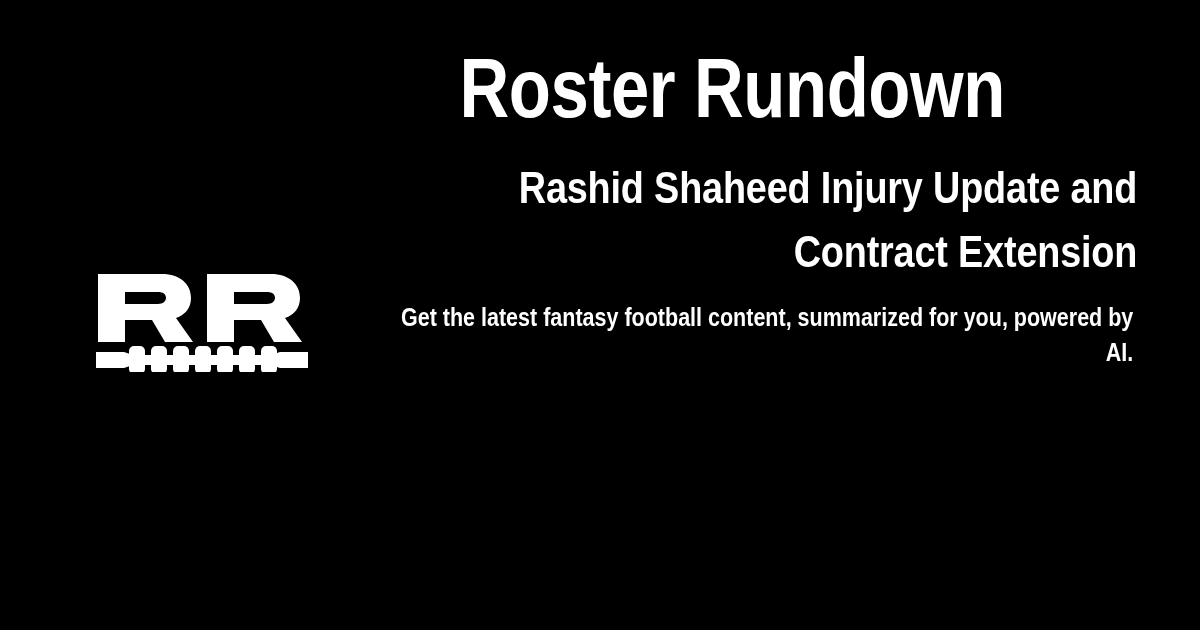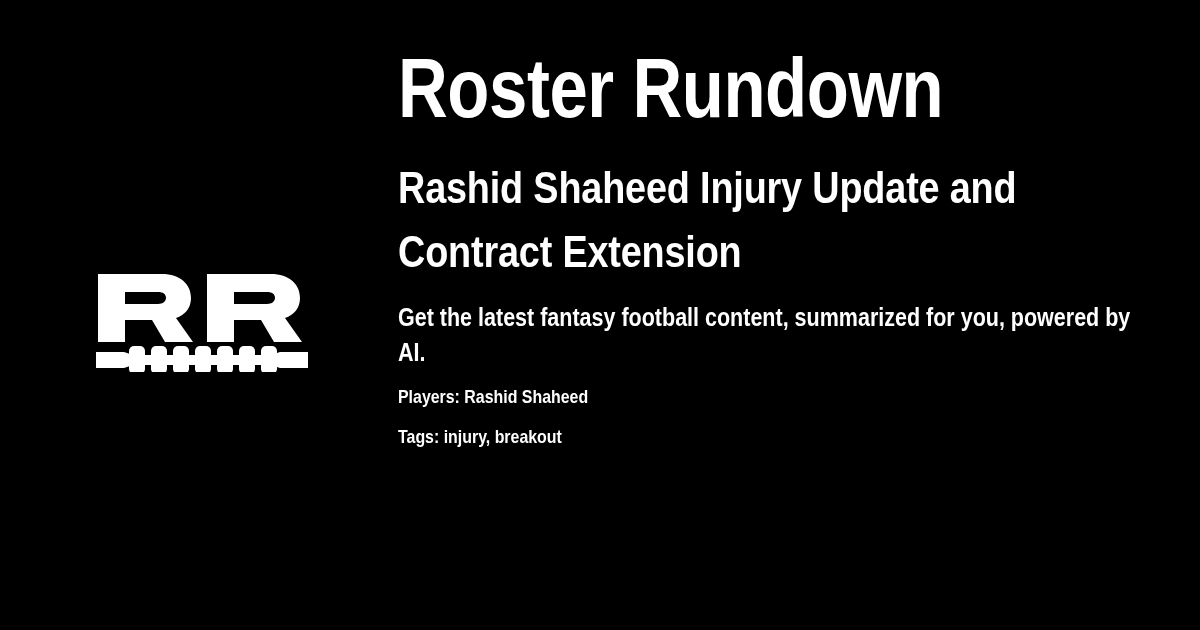--- a/index.html
+++ b/index.html
@@ -15,20 +15,21 @@
   }
 
   .og-card {
     position: relative;
     width: 1200px;
     height: 630px;
     background: #000000;
     display: flex;
     flex-direction: row;
     align-items: flex-start;
+    text-align: right;
   }
 
   
   .brand-col {
     position: absolute;
     left: 96px;
     top: 272px;
     width: 212px;
     display: flex;
     flex-direction: column;
@@ -134,19 +135,15 @@
   </div>
 
   <div class="content-col">
 
     <h1 class="site-title">Roster Rundown</h1>
 
     <h2 class="headline">Rashid Shaheed Injury Update and Contract Extension</h2>
 
     <p class="description">Get the latest fantasy football content, summarized for you, powered by AI.</p>
 
-    <div class="meta-list">
-      <div class="meta-line">Players: Rashid Shaheed</div>
-      <div class="meta-line">Tags: injury, breakout</div>
-    </div>
 
   </div>
 </div>
 
 </body></html>

